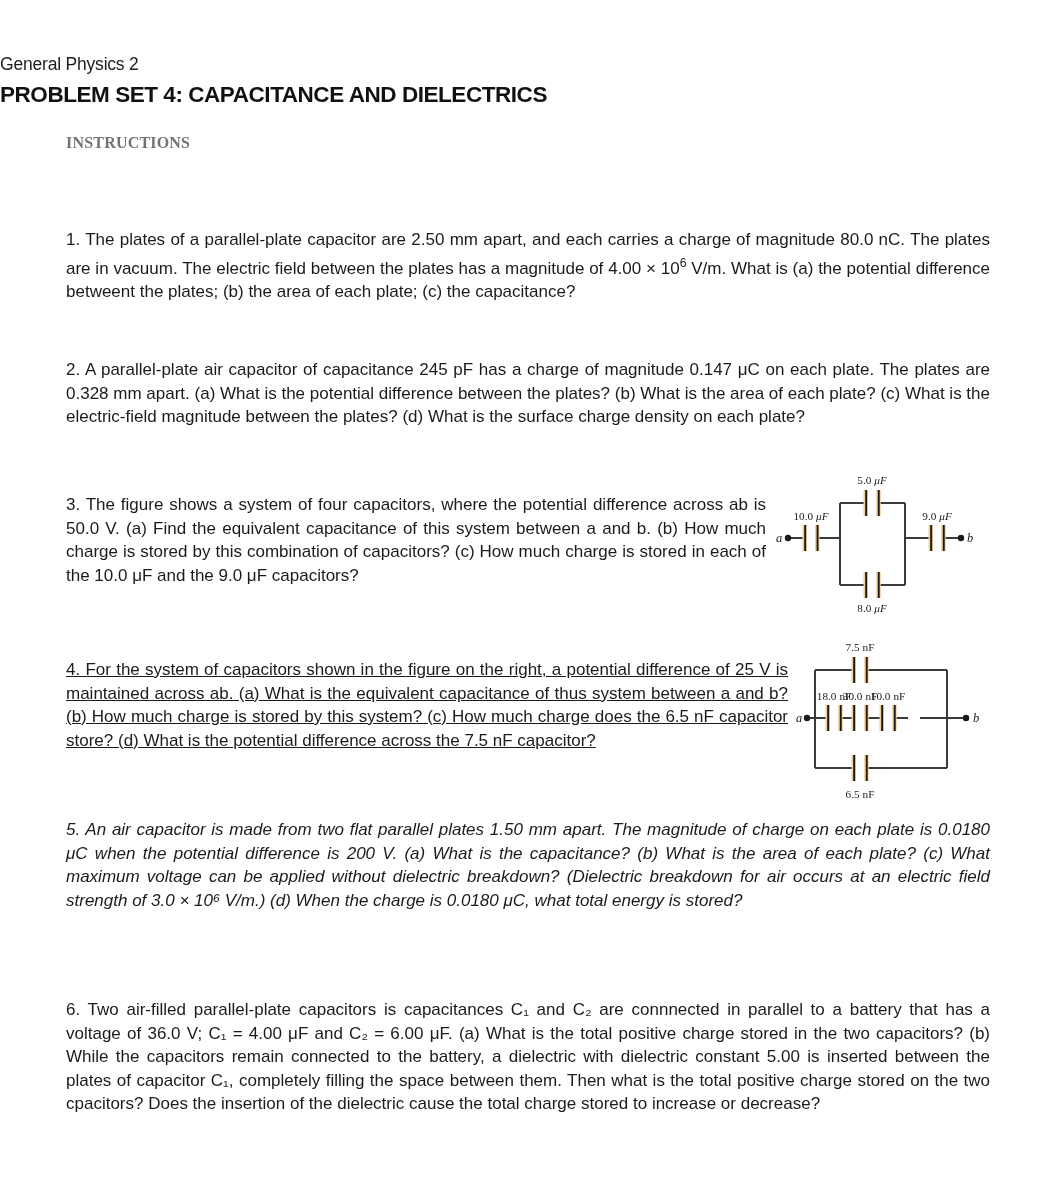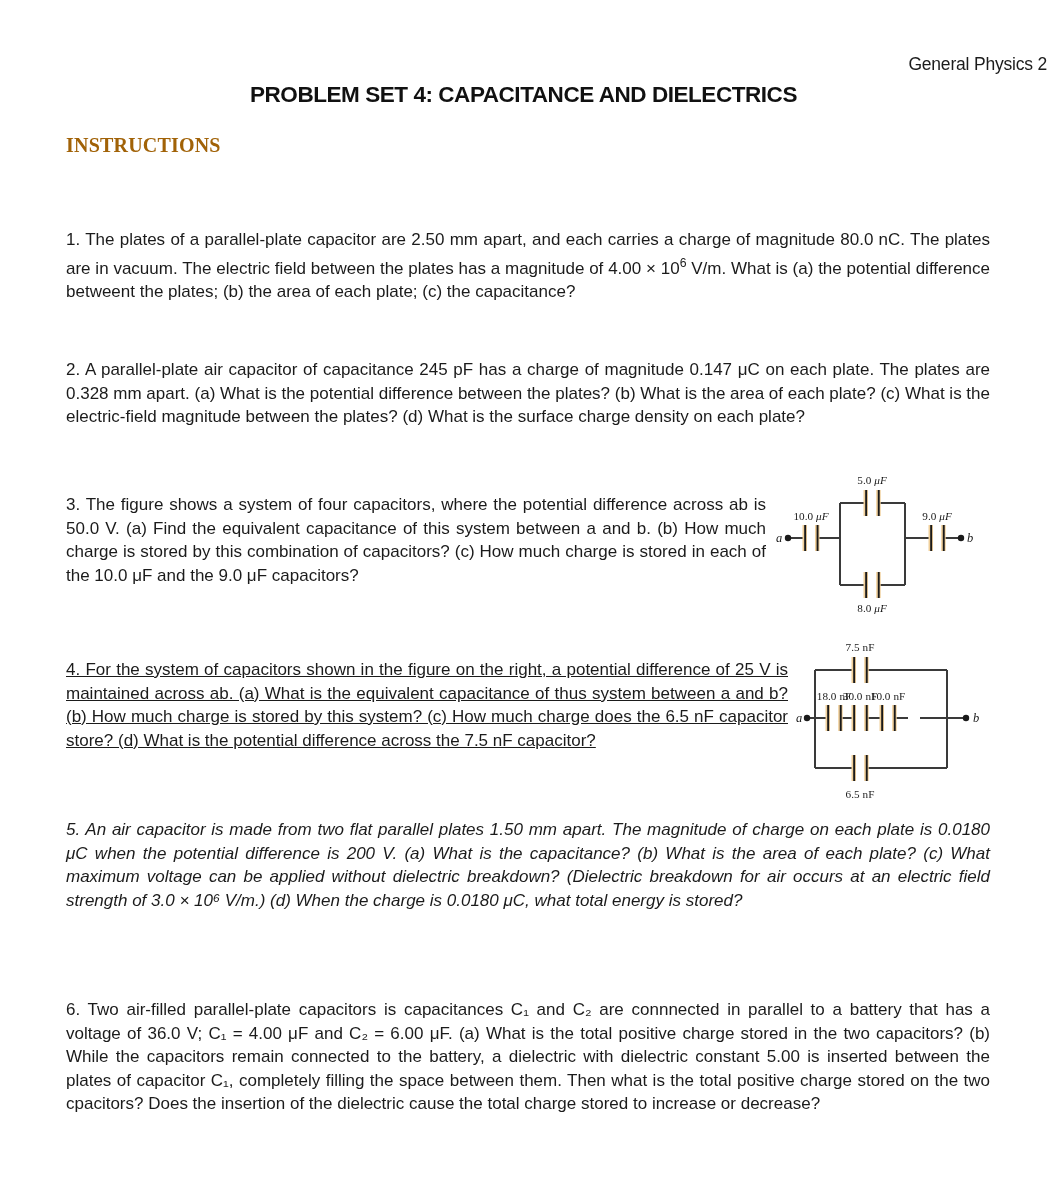--- a/index.html
+++ b/index.html
@@ -21,47 +21,47 @@
     width: 1047px;
     height: 1200px;
     background: #fff;
   }
 
   
   .hdr-sub {
     position: absolute;
     left: 0; top: 54px;
     width: 1047px;
-    text-align: right;
+    text-align: left;
     font-family: "Liberation Sans", sans-serif;
     font-size: 17.5px;
     letter-spacing: -0.2px;
     color: #1c1c1c;
   }
   .hdr-title {
     position: absolute;
     left: 0; top: 82px;
     width: 1047px;
-    text-align: center;
+    text-align: left;
     font-family: "Liberation Sans", sans-serif;
     font-weight: bold;
     font-size: 22.5px;
     letter-spacing: -0.45px;
     color: #111;
   }
 
   
   .instr-head {
     position: absolute;
     left: 66px; top: 134px;
     font-family: "Liberation Serif", serif;
     font-weight: bold;
-    font-size: 20px;
+    font-size: 16px;
     letter-spacing: 0.2px;
-    color: #a16207;
+    color: #737373;
   }
   .instr-body {
     position: absolute;
     left: 66px; top: 157px;
     width: 925px;
     font-family: "Liberation Serif", serif;
     font-size: 19.5px;
     line-height: 23px;
     color: #111;
     text-align: left;

